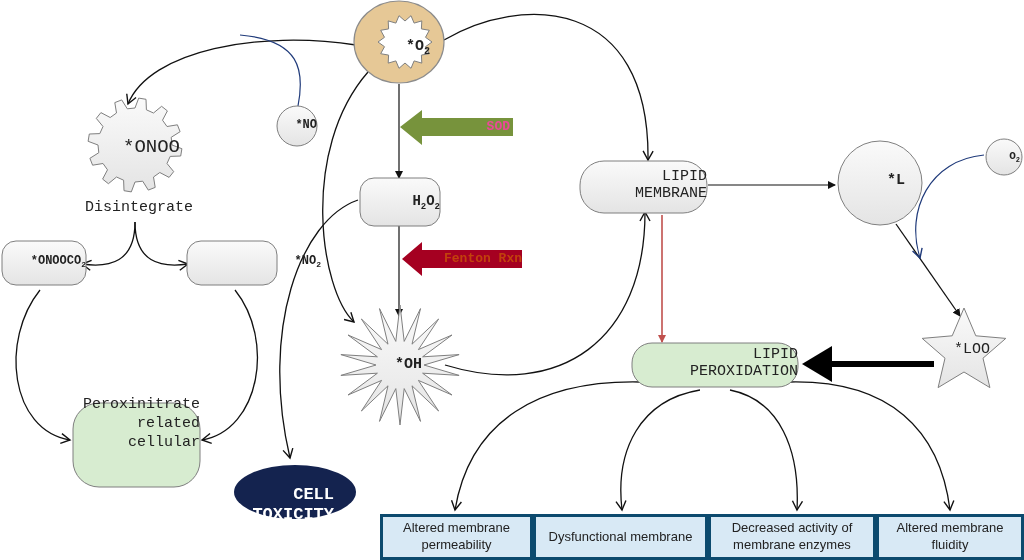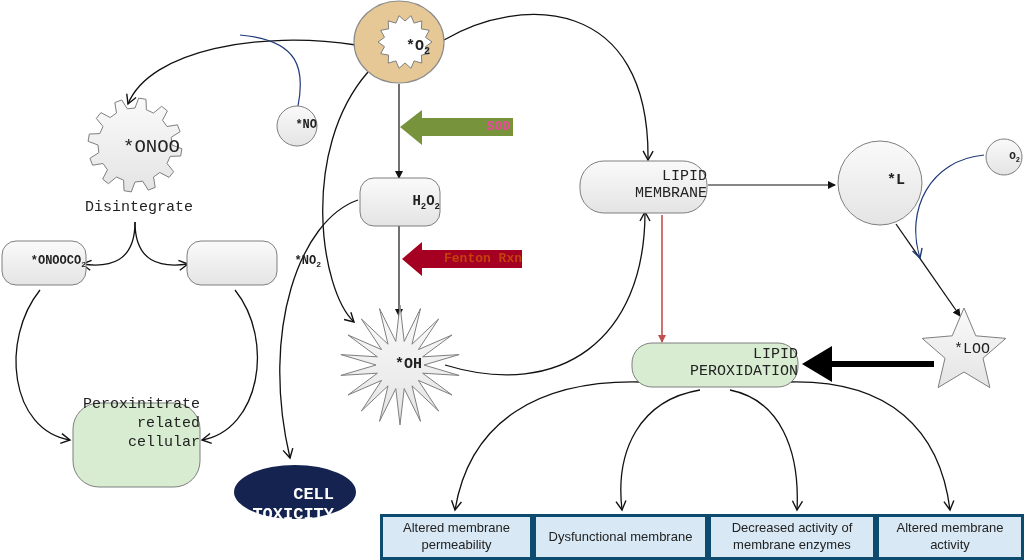--- a/index.html
+++ b/index.html
@@ -148,15 +148,15 @@
 </div>
 <div class="outcome" style="left:708px;width:168px;">
   <div>
       <div>Decreased activity of</div>
       <div>membrane enzymes</div>
     </div>
 </div>
 <div class="outcome" style="left:876px;width:148px;">
   <div>
       <div>Altered membrane</div>
-      <div>activity</div>
+      <div>fluidity</div>
     </div>
 </div>
 
 </body></html>

